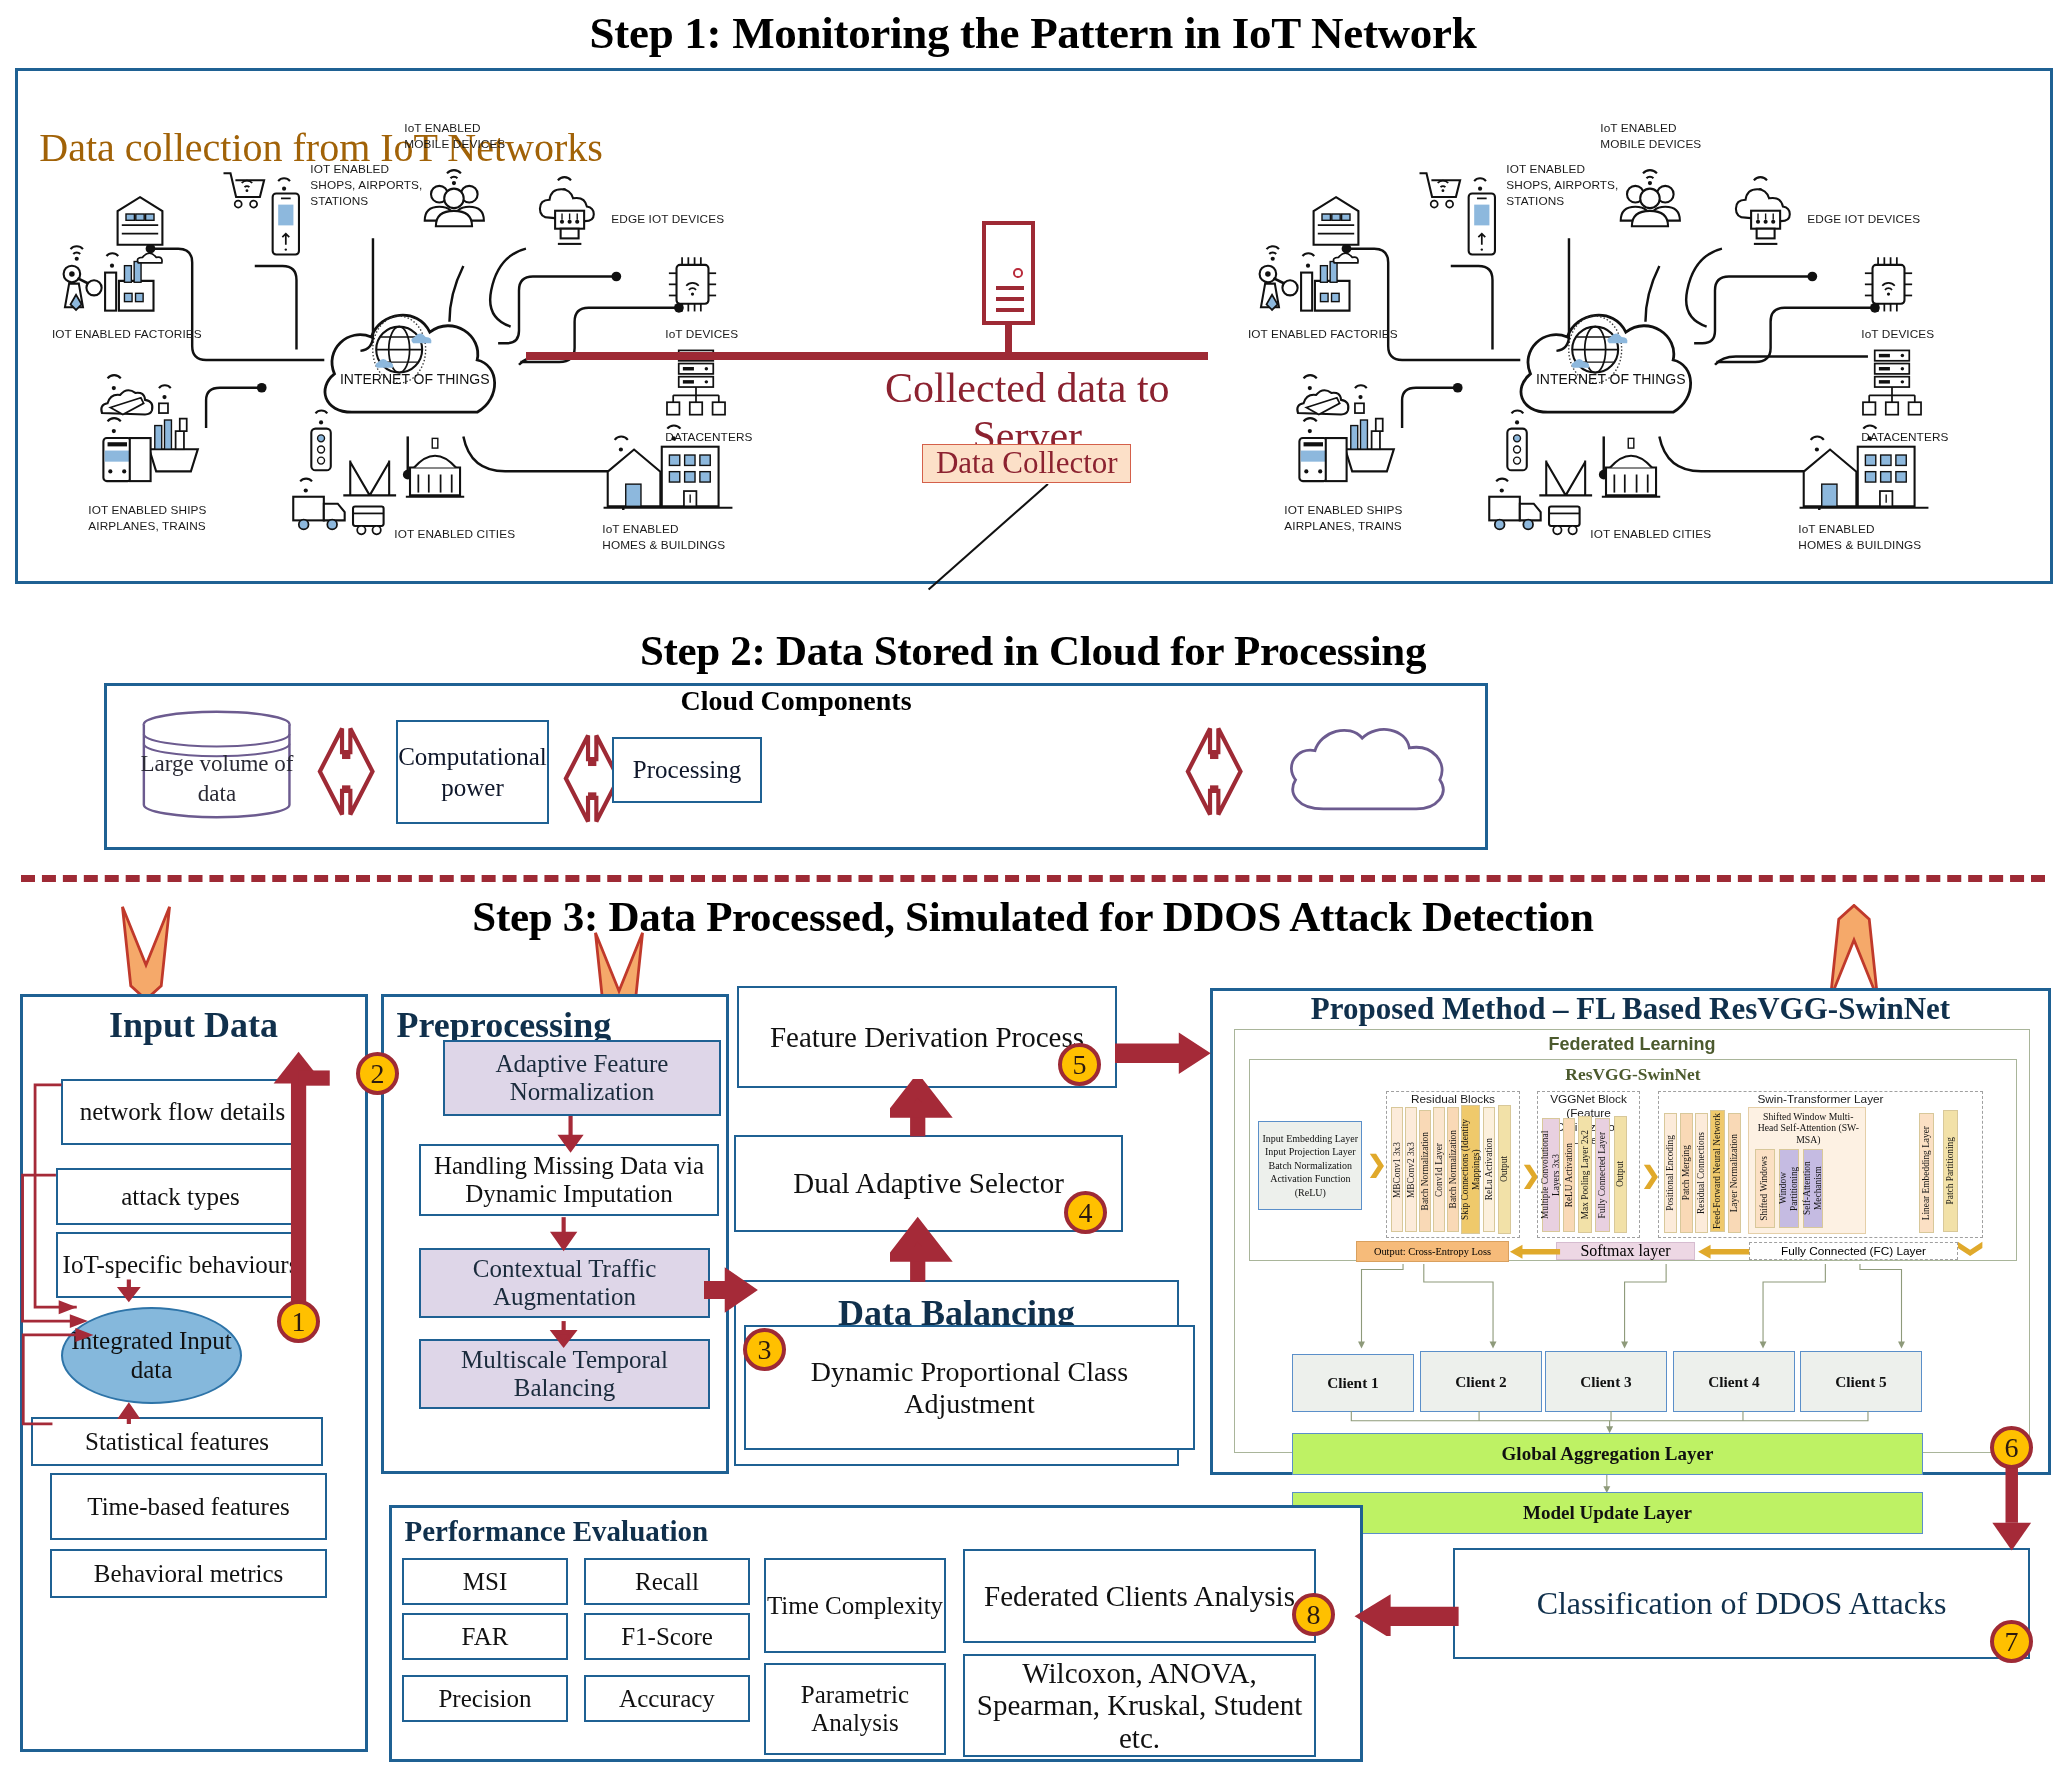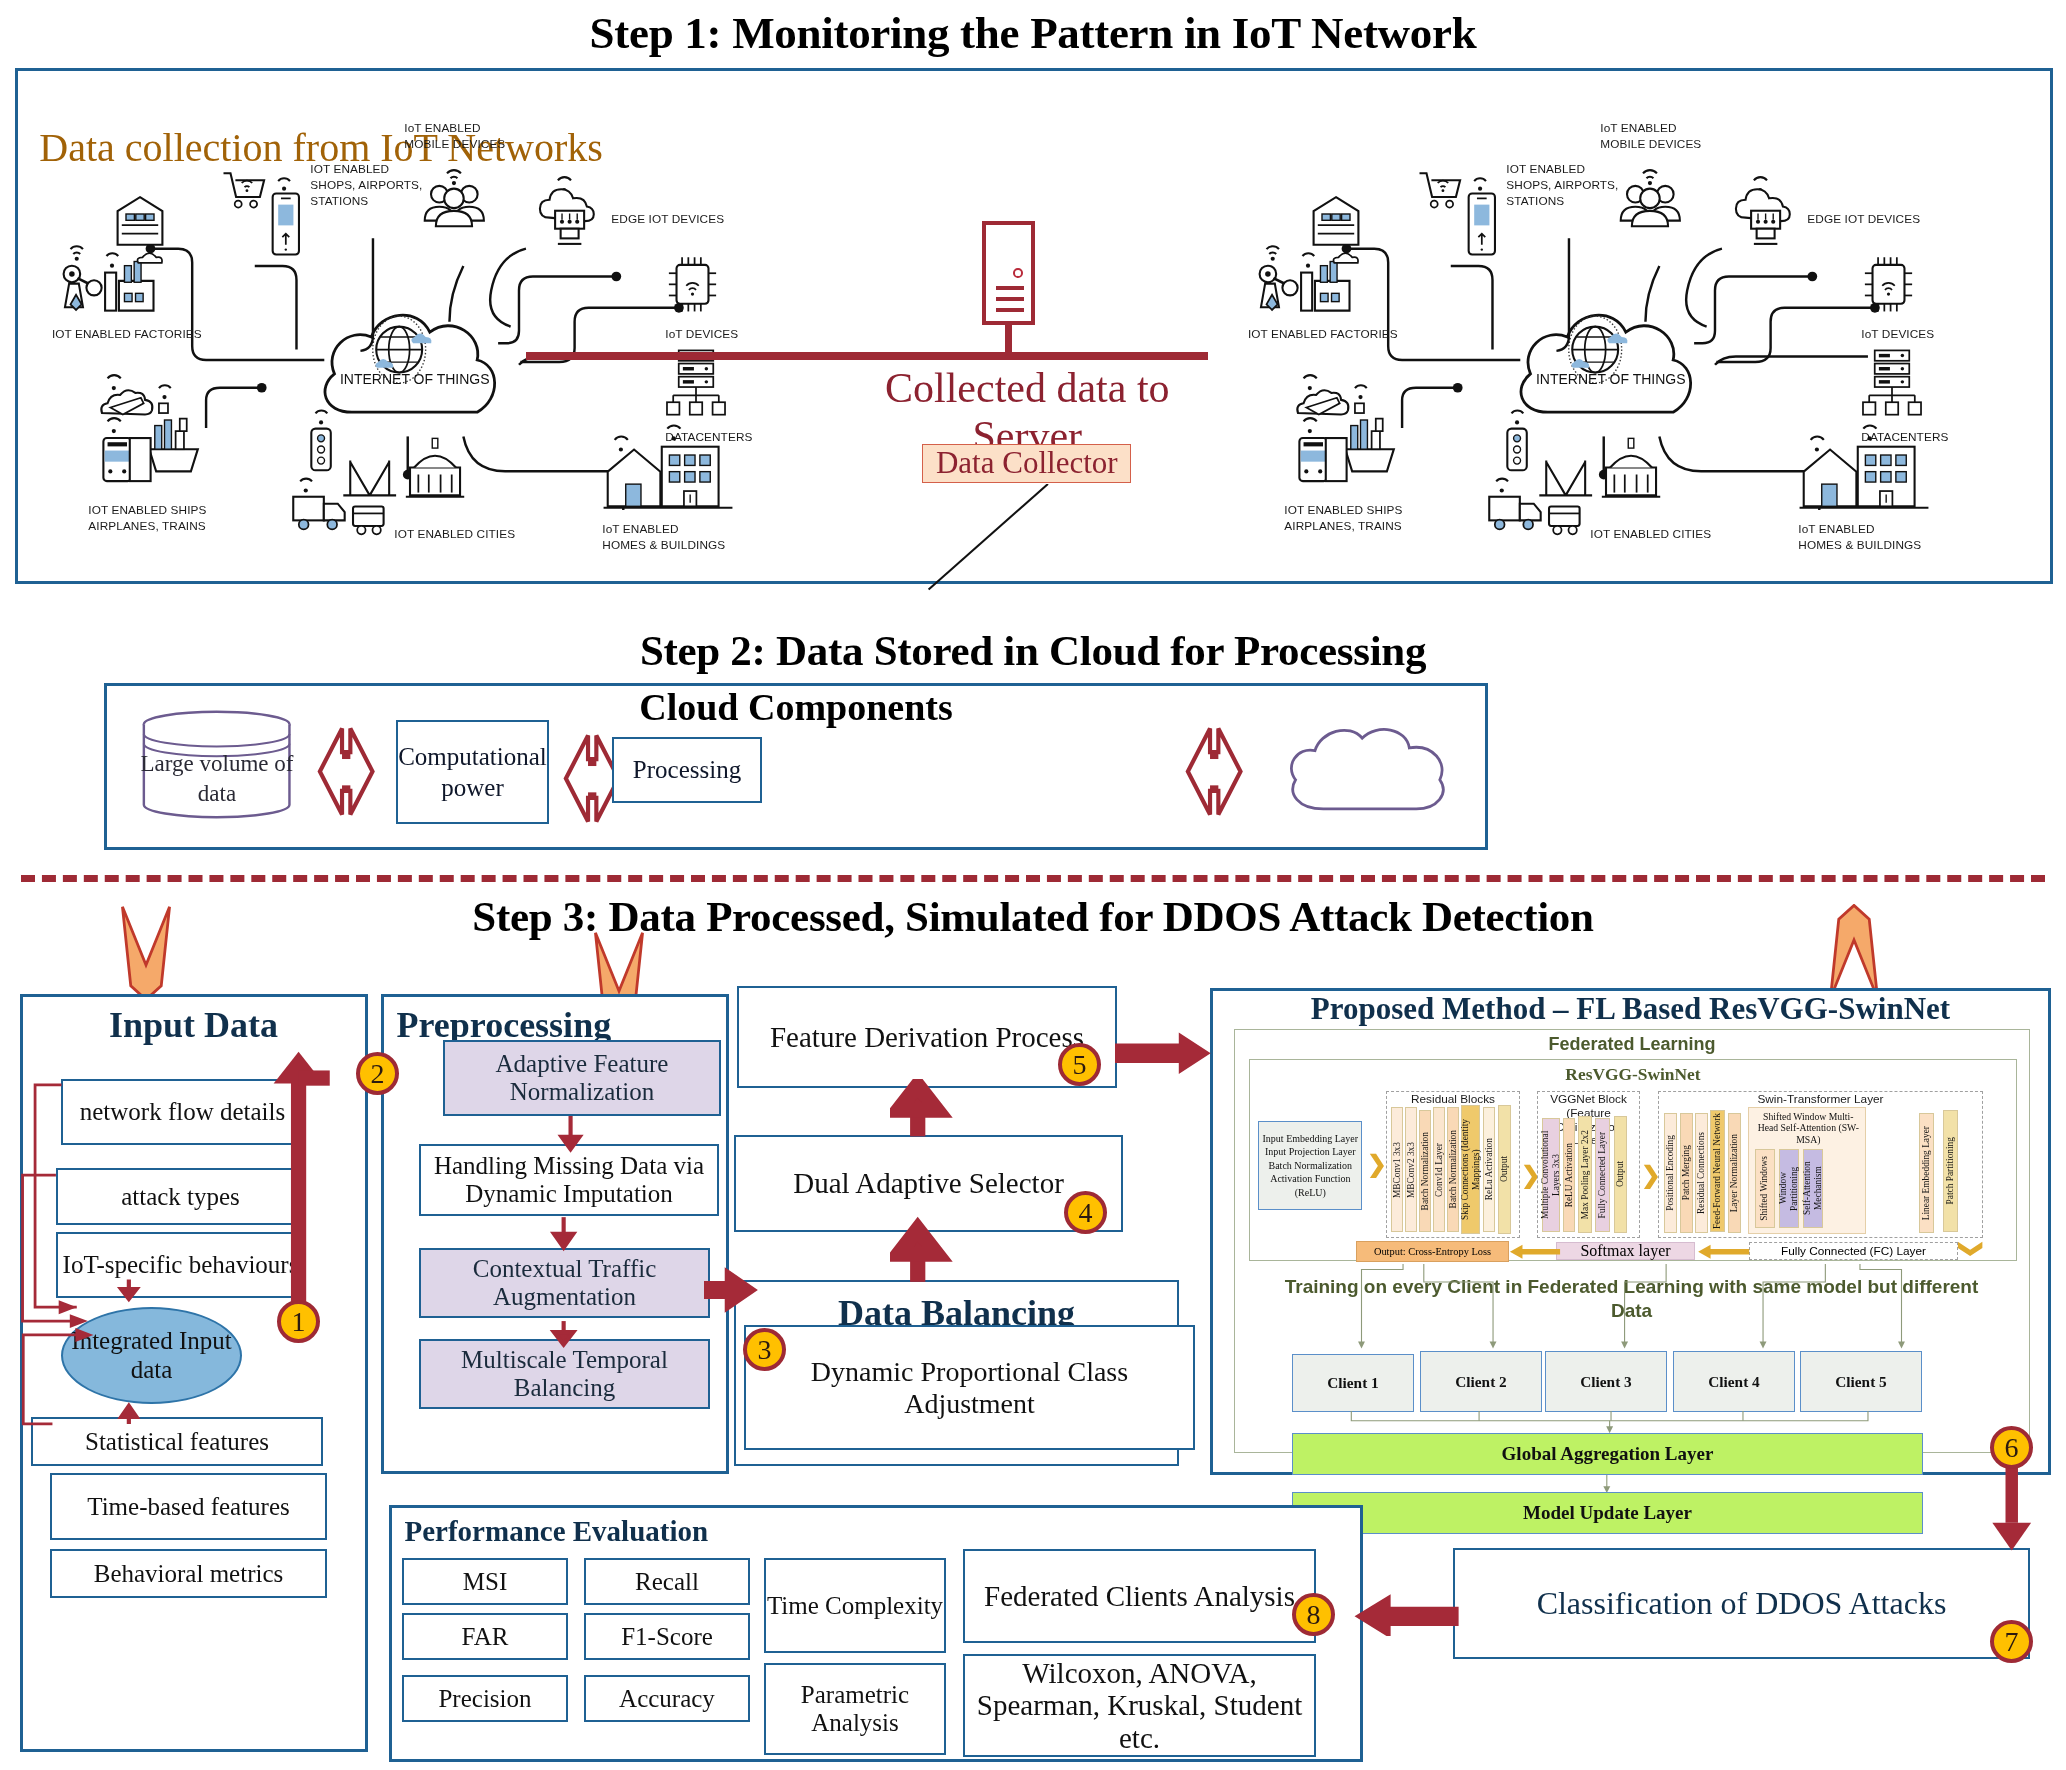--- a/index.html
+++ b/index.html
@@ -71,21 +71,21 @@
     color:#8C2230; font-size:31px; line-height:36px;
   }
   #collector-leader {
     position:absolute; left:70px; top:263px; width:139px; height:111px;
   }
 
   
   #step2-panel { left:104px; top:683px; width:1384px; height:167px; }
   #cloud-components-title {
     position:absolute; left:104px; top:685px; width:1384px;
-    text-align:center; font-size:38px; font-weight:bold; color:#000;
+    text-align:center; font-size:28px; font-weight:bold; color:#000;
   }
   #cyl {
     position:absolute; left:139px; top:709px; width:156px; height:111px;
   }
   .cyl-label {
     position:absolute; left:0; top:28px; width:156px; text-align:center;
     font-size:23px; color:#2a2a35; line-height:1.3;
   }
   .s2box {
     position:absolute; border:2.8px solid #1F6193; background:#fff;
@@ -1002,22 +1002,20 @@
     <div style="position:absolute;left:306px;top:182px;width:139px;height:18px;background:#EDD7E4;border:0.7px solid #D6BCD0;display:flex;align-items:center;justify-content:center;font-size:16px;">Softmax layer</div>
     <div style="position:absolute;left:106px;top:181px;width:153px;height:21px;background:#F6BB7A;border:0.7px solid #D9A05E;display:flex;align-items:center;justify-content:center;font-size:10.4px;">Output: Cross-Entropy Loss</div>
     <svg style="position:absolute;left:257px;top:182px;width:56px;height:19.5px;" viewBox="0 0 80 28" width="56" height="19.5">
         <path d="M76 10 h-54 v-6 l-18 10 l18 10 v-6 h54z" fill="#E0A92B"></path>
       </svg>
     <svg style="position:absolute;left:444px;top:182px;width:58px;height:19.5px;" viewBox="0 0 84 28" width="58" height="19.5">
         <path d="M80 10 h-56 v-6 l-18 10 l18 10 v-6 h56z" fill="#E0A92B"></path>
       </svg>
   </div>
 
-  <div style="position:absolute;left:49px;top:245px;width:695px;text-align:center;font-size:19px;font-weight:bold;color:#4C5A2E;font-family:'Liberation Sans',sans-serif;line-height:1.28;">Training on every Client in Federated Learning with
-same model but different Data</div>
   <svg style="position:absolute;left:42px;top:234px;width:709px;height:90px;" viewBox="0 0 1020 130" width="709" height="90">
     <g stroke="#8E9A7A" st="" roke-width="1.6" fill="none" stroke-width="1.6">
       <path d="M180 0 v8 h-60 v110"></path>
         <path d="M210 0 v26 h100 v90"></path>
         <path d="M560 0 v26 h-60 v90"></path>
       <path d="M790 0 v26 h-90 v90"></path>
         <path d="M840 0 v8 h60 v110"></path>
     </g>
     <g fill="#8E9A7A">
         <path d="M120 122 l-5-10h10z"></path>

